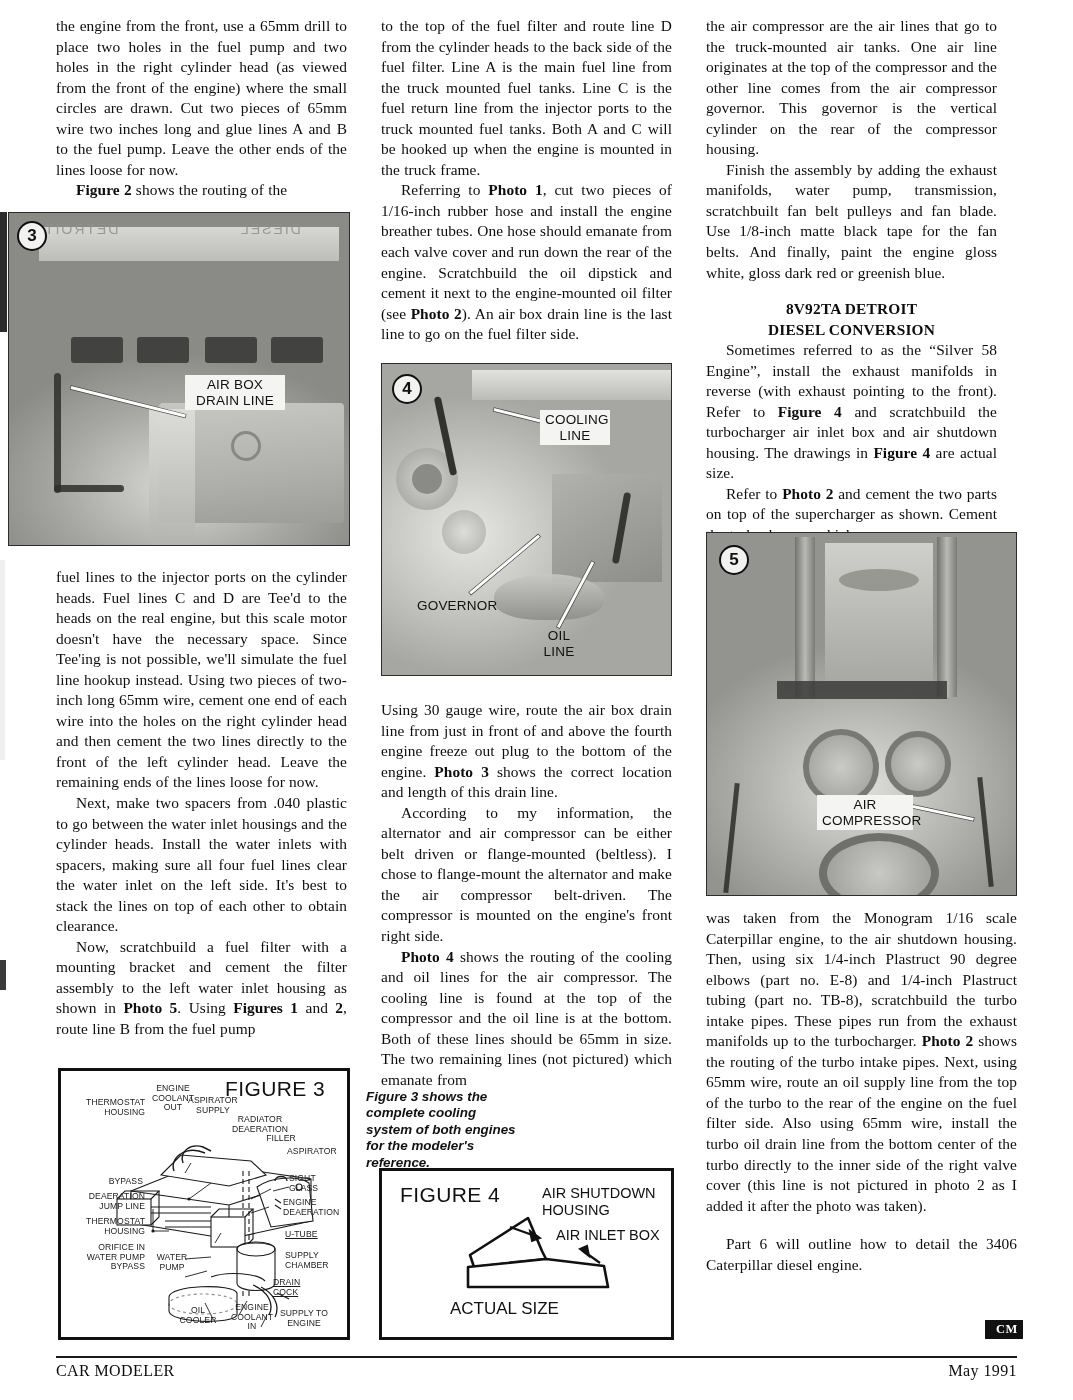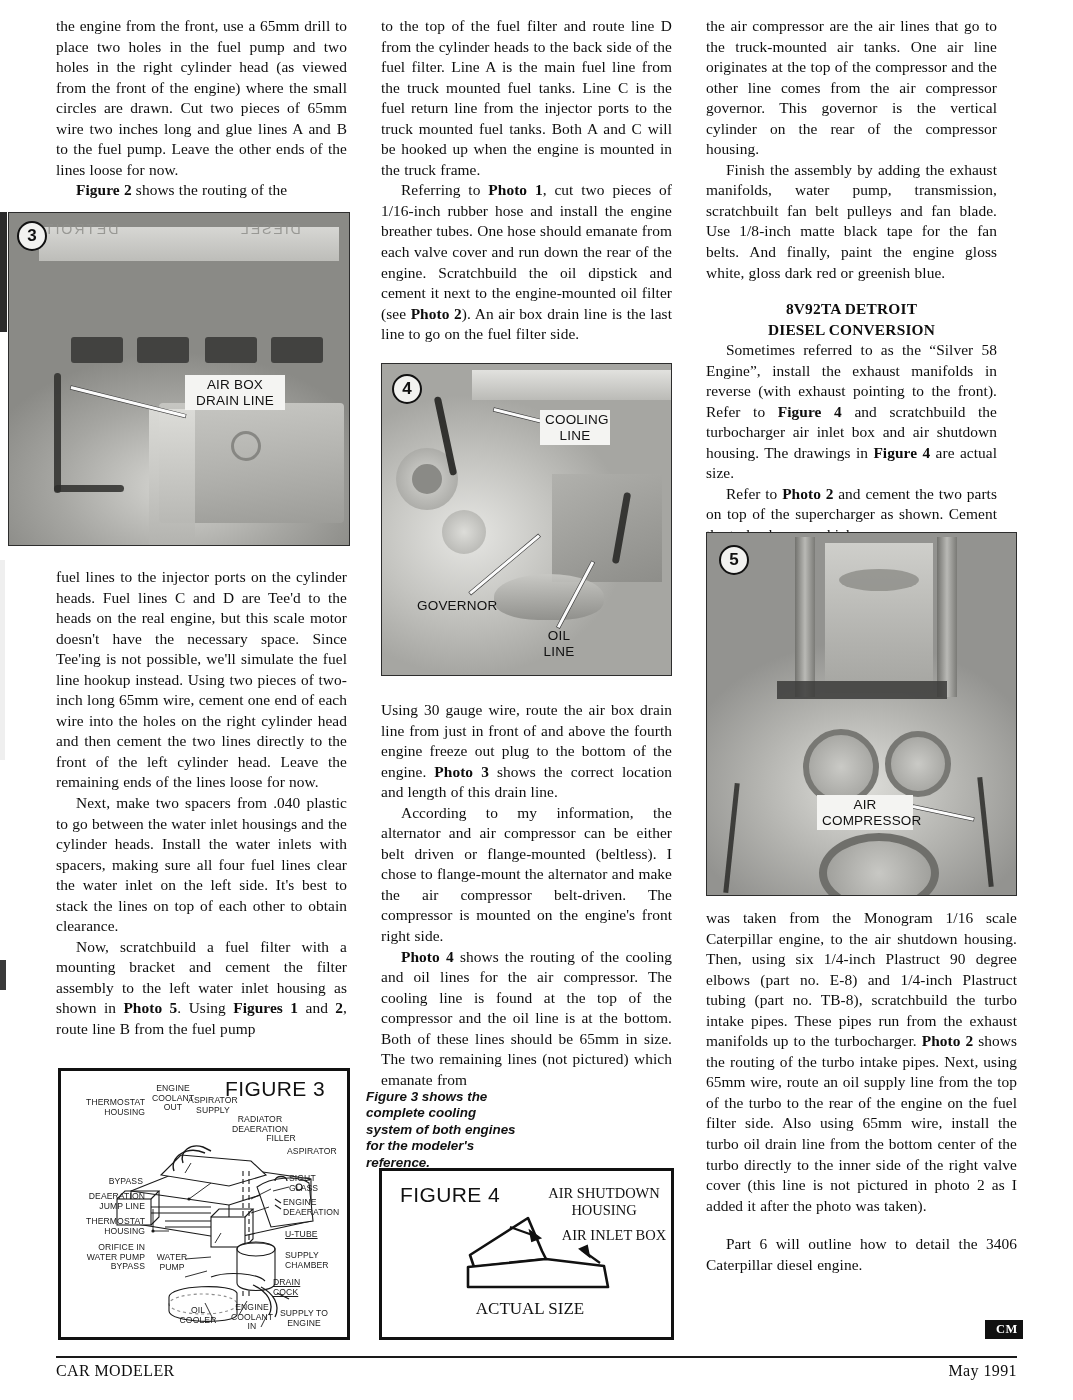--- a/index.html
+++ b/index.html
@@ -74,23 +74,22 @@
     position:absolute; letter-spacing:0.4px;
   }
   .diaglabel {
     position:absolute; font-family:"Liberation Sans", sans-serif;
     font-size:8.6px; line-height:9.6px; color:#1a1a1a; text-align:center;
     white-space:pre-line; letter-spacing:0.1px;
   }
   .diaglabel.lft { text-align:right; }
   .diaglabel.rgt { text-align:left; }
   .f4label {
-    position:absolute; font-family:Liberation Serif, serif;
+    position:absolute; font-family:Liberation Sans, sans-serif;
     font-size:14.5px; line-height:16.5px; color:#111; white-space:pre-line;
-    text-align:center;
   }
   .caption-italic {
     position:absolute;
     font-family:"Liberation Sans", sans-serif;
     font-style:italic; font-weight:bold;
     font-size:13.4px; line-height:16.4px; color:#111;
     width:150px;
   }
 
   

